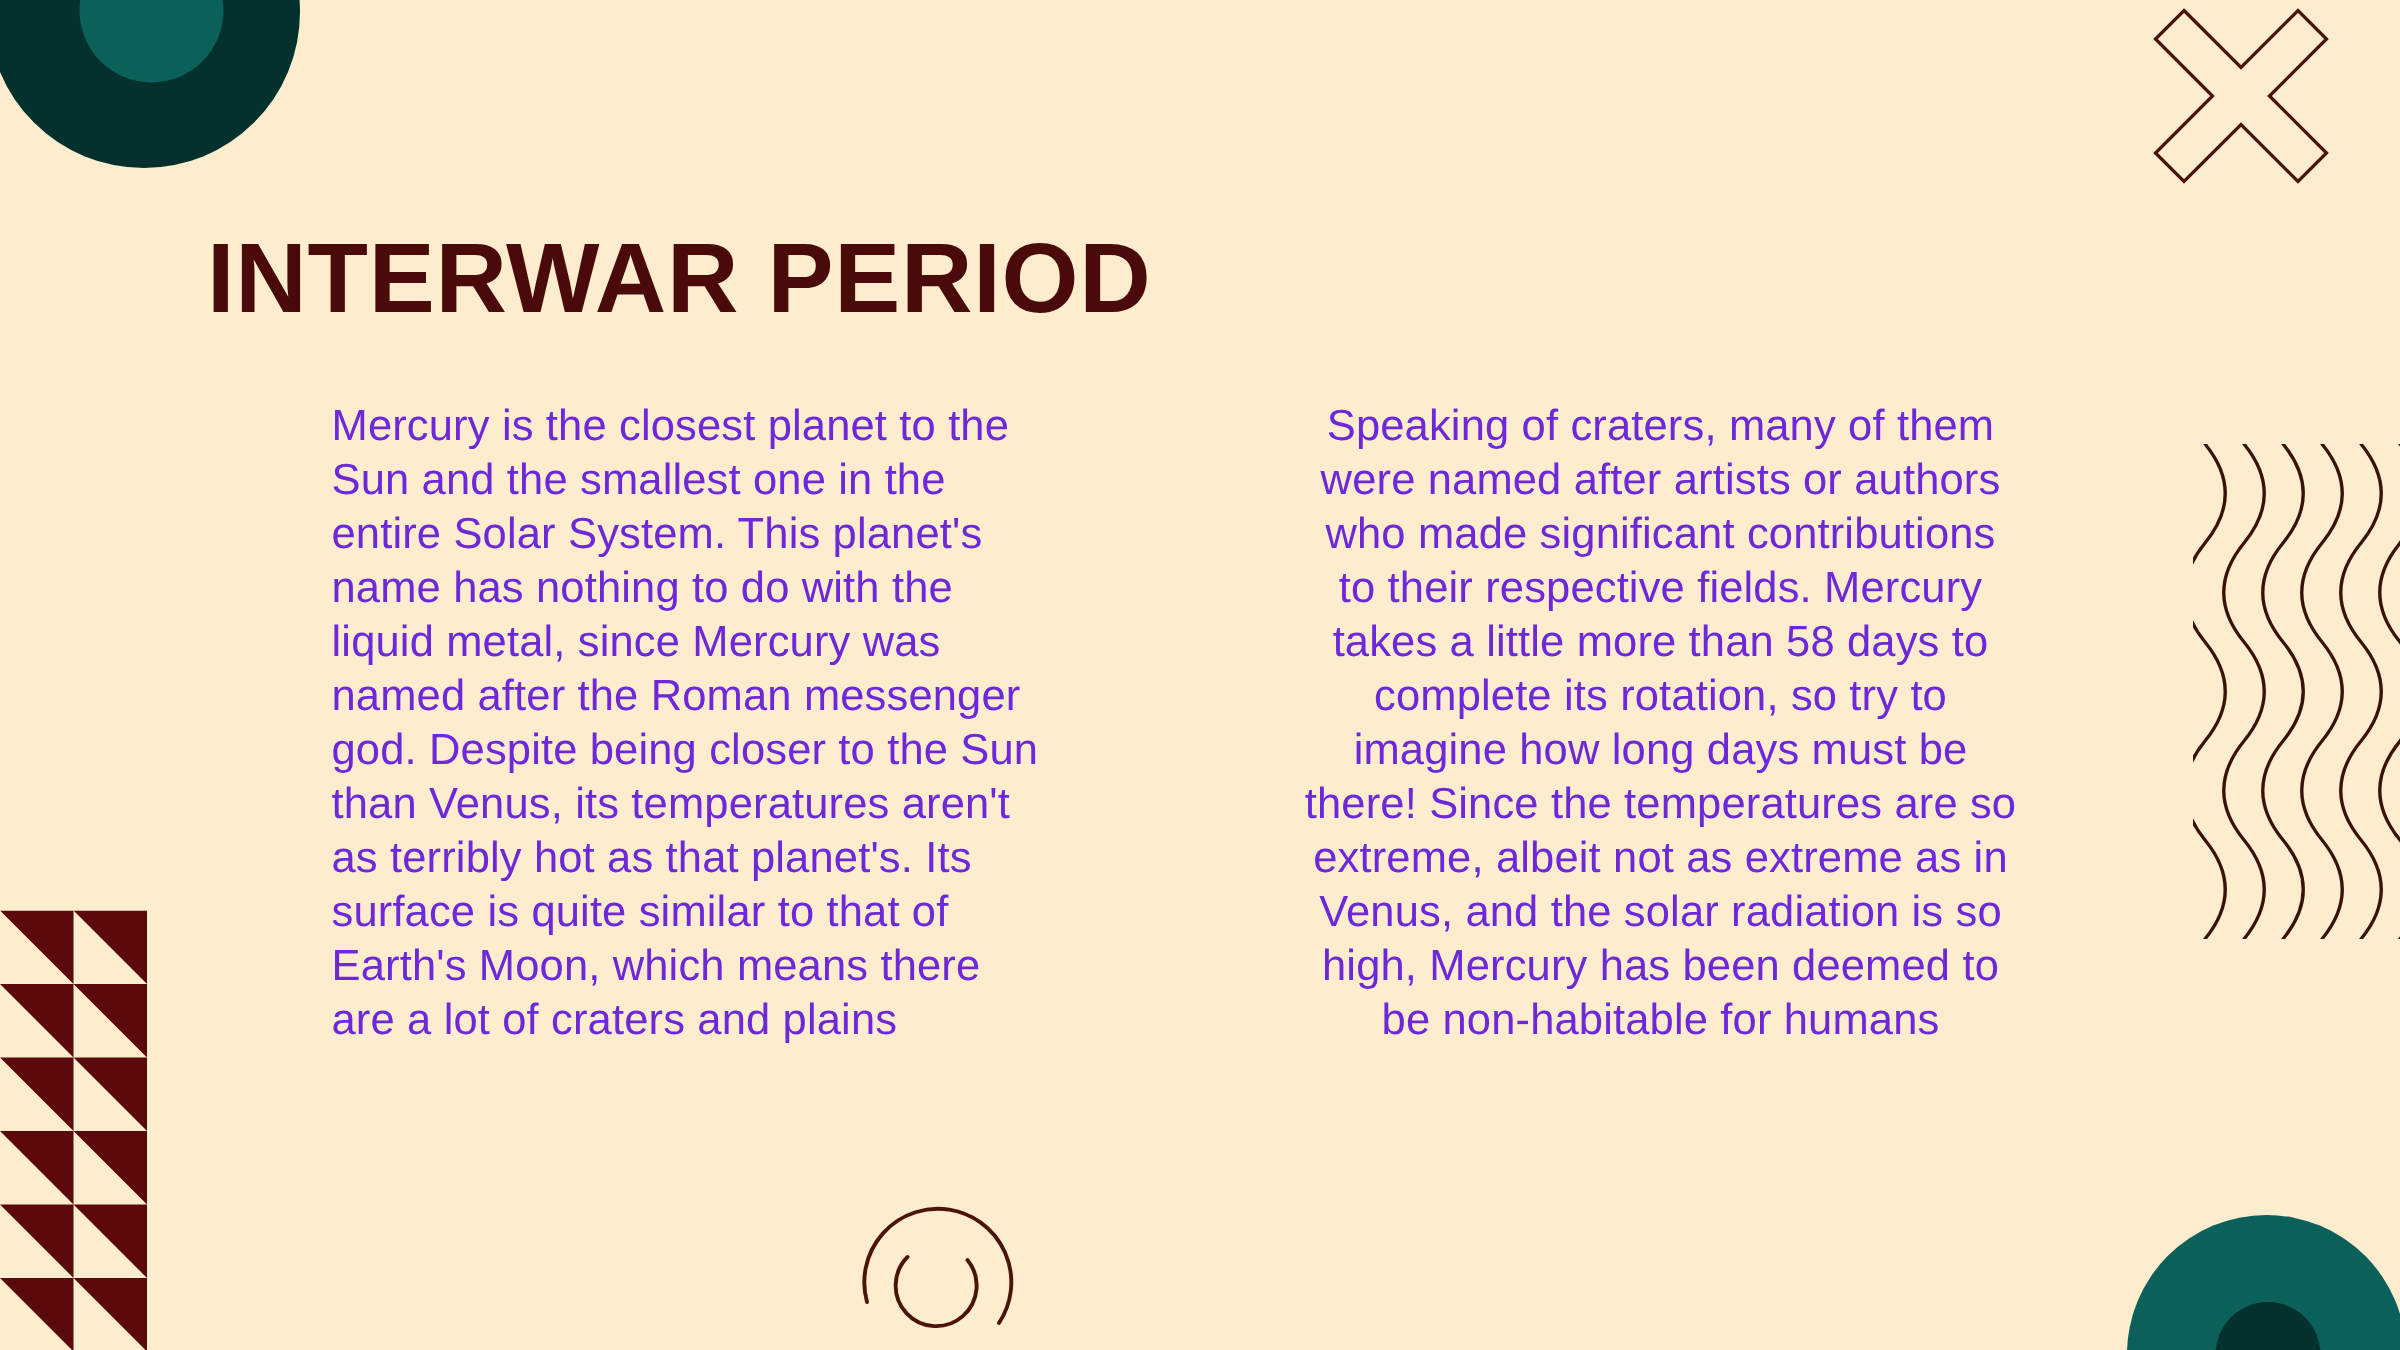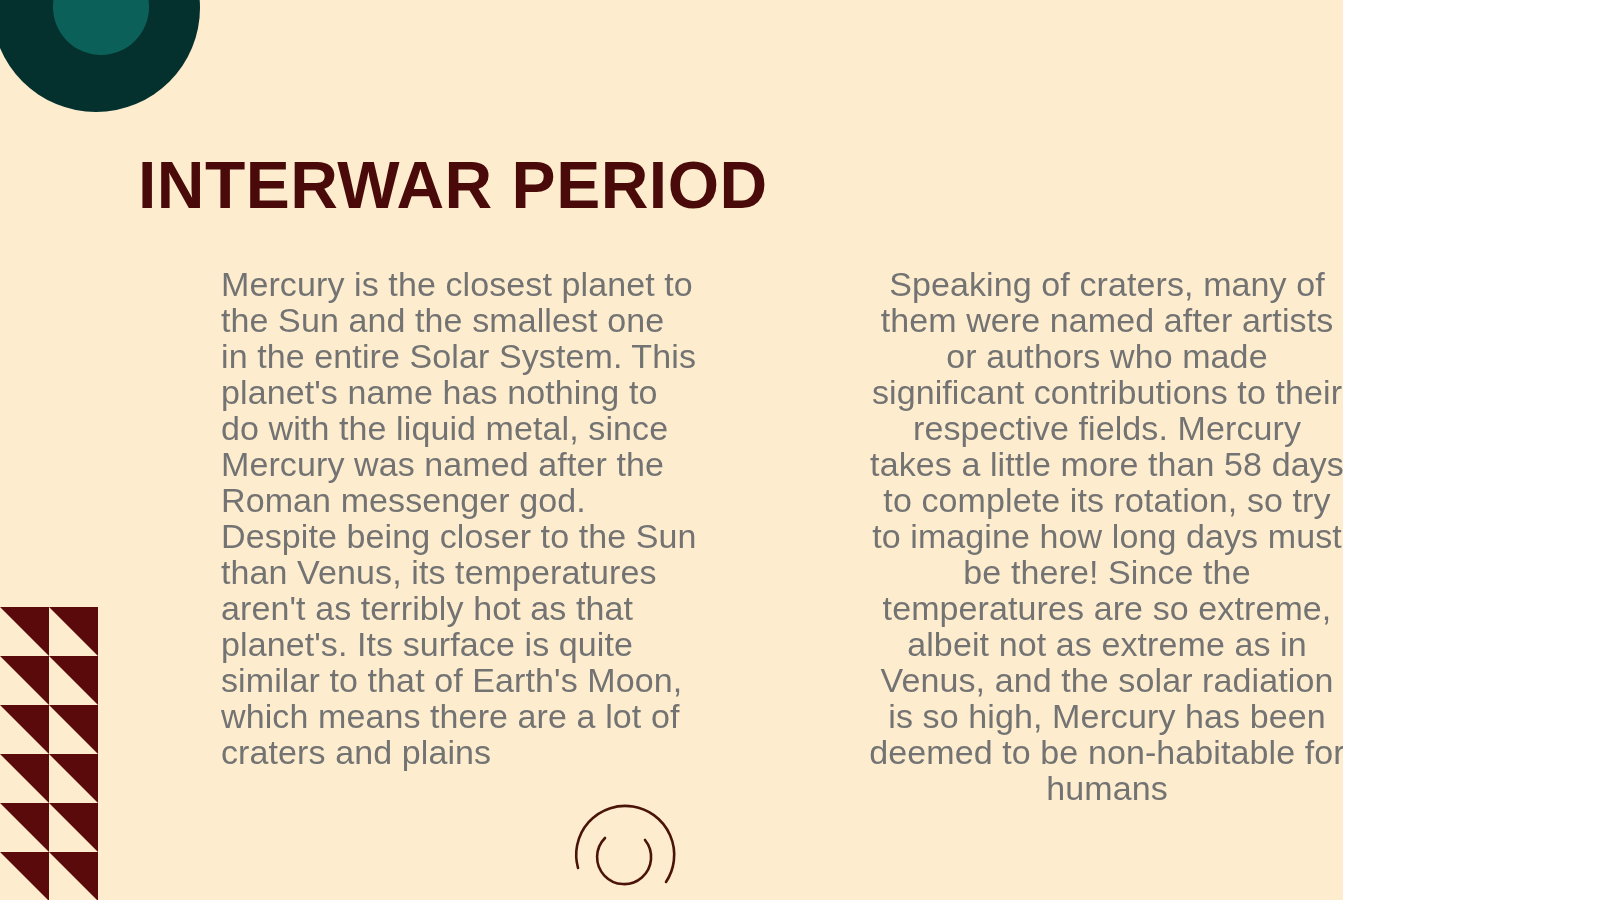--- a/index.html
+++ b/index.html
@@ -6,21 +6,21 @@
     margin: 0;
     padding: 0;
     background: #ffffff;
   }
   body {
     font-family: "Liberation Sans", sans-serif;
   }
 
   #slide {
     position: relative;
-    width: 1343px;
+    width: 1600px;
     height: 900px;
     background: #FDEDCE;
     overflow: hidden;
   }
 
   
   .deco {
     position: absolute;
     pointer-events: none;
   }
@@ -107,23 +107,23 @@
     line-height: 1.0;
     font-weight: bold;
     letter-spacing: 0.5px;
     color: #4A0A0A;
     white-space: nowrap;
   }
 
   .body-column {
     position: absolute;
     top: 266px;
-    font-size: 34px;
+    font-size: 29px;
     line-height: 36px;
-    color: #737373;
+    color: #6d28d9;
     letter-spacing: 0.1px;
   }
   #body-column-left  { left: 221px;  width: 478px; }
   #body-column-right { left: 868px;  width: 478px; text-align: center; }
 </style>
 </head>
 <body>
 
 <div id="slide">
 

